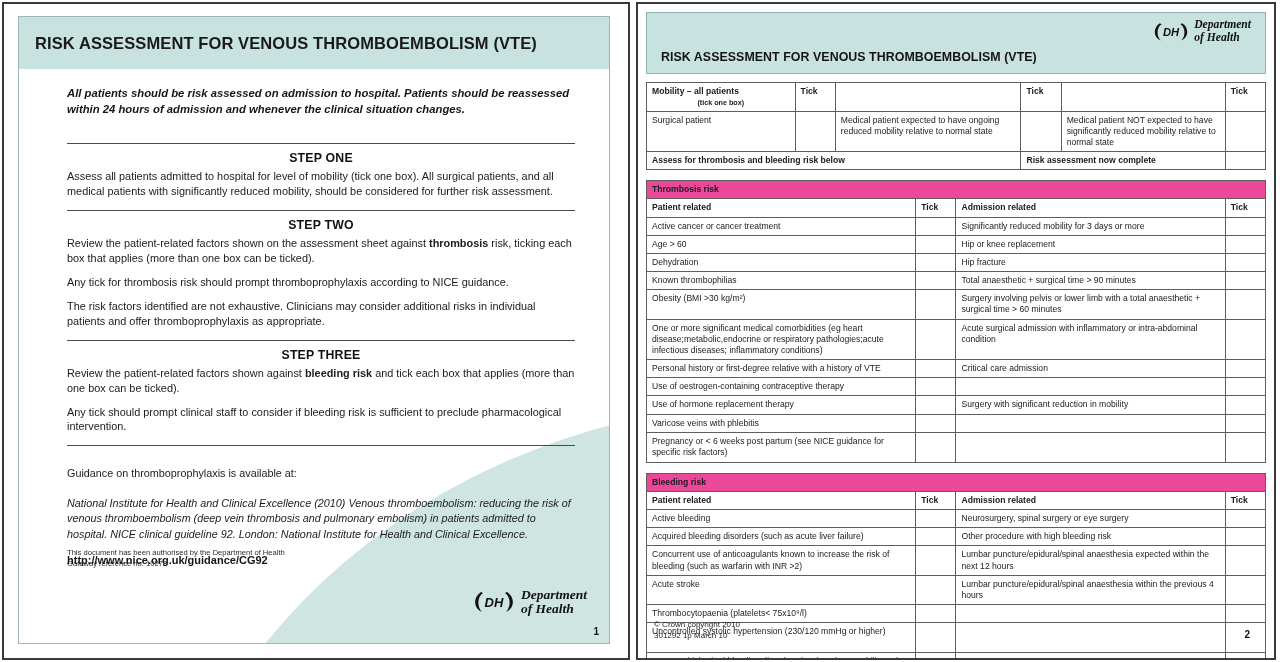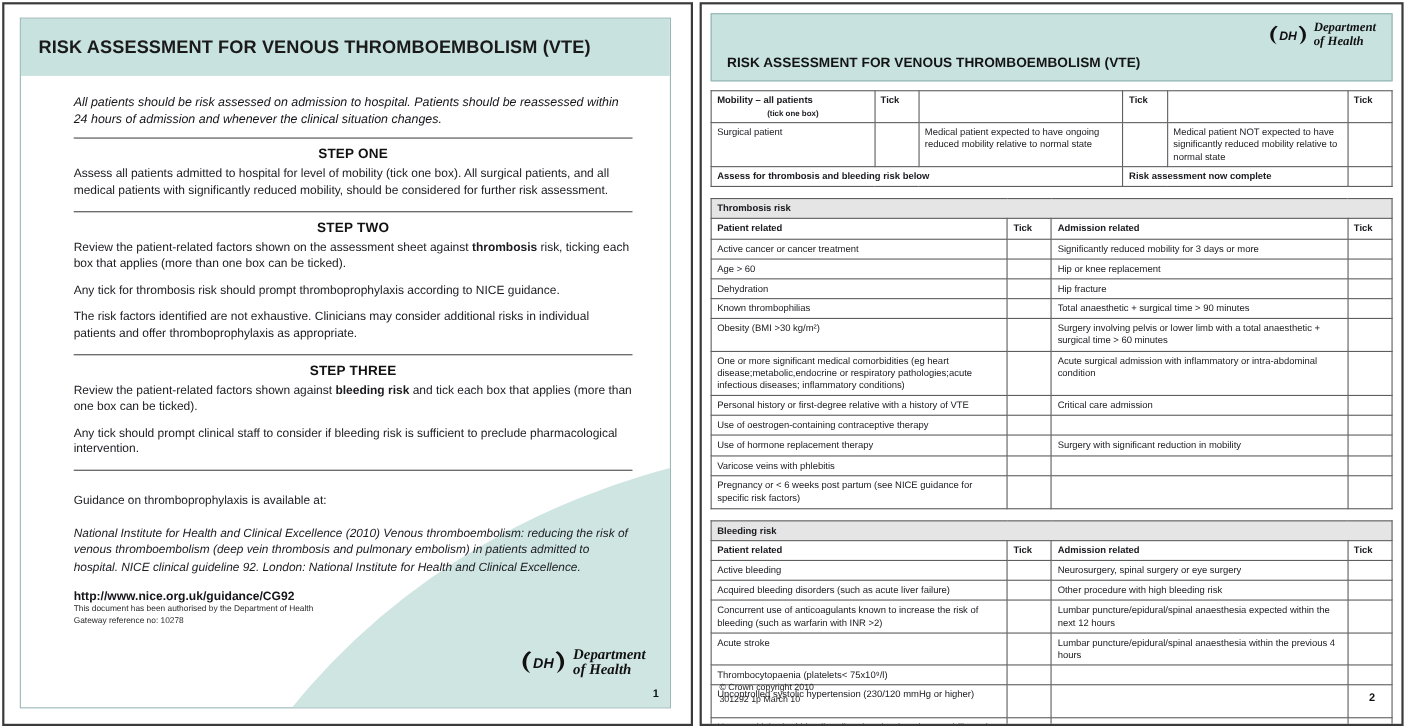--- a/index.html
+++ b/index.html
@@ -68,24 +68,24 @@
     color: #1a1a1a;
   }
   .p1-body {
     position: relative;
     padding: 16px 34px 0 48px;
     box-sizing: border-box;
   }
   .lead {
     font-size: 11.3px;
     font-style: italic;
-    font-weight: normal;
+    font-weight: bold;
     line-height: 1.42;
     color: #15151a;
-    margin: 0 0 8px 0;
+    margin: 0 0 26px 0;
   }
   .rule { border-top: 1.6px solid #4a4a4a; margin: 0 0 7px 0; }
   .step-head {
     font-size: 12.3px;
     font-weight: bold;
     color: #111;
     margin: 0 0 4px 0;
     letter-spacing: .2px;
     text-align: center;
   }
@@ -192,21 +192,21 @@
     padding: 3px 5px;
     vertical-align: top;
     line-height: 1.3;
   }
   .tbl-gap-sm { height: 8px; }
   .tbl-gap-md { height: 10px; }
 
   .hdr-cell { font-weight: bold; }
   .tick-cell { font-weight: bold; text-align: left; }
   .band {
-    background: #e5e5e5;
+    background: #ec4899;
     font-weight: bold;
     margin-top: 48px;
   }
   .sub { font-size: 7.2px; font-weight: bold; display: block; margin-top: 1px; text-align: center; }
   .row-tall { height: 30px; }
 
   .p2-footer {
     position: absolute;
     left: 8px; bottom: 10px;
     font-size: 8px;

